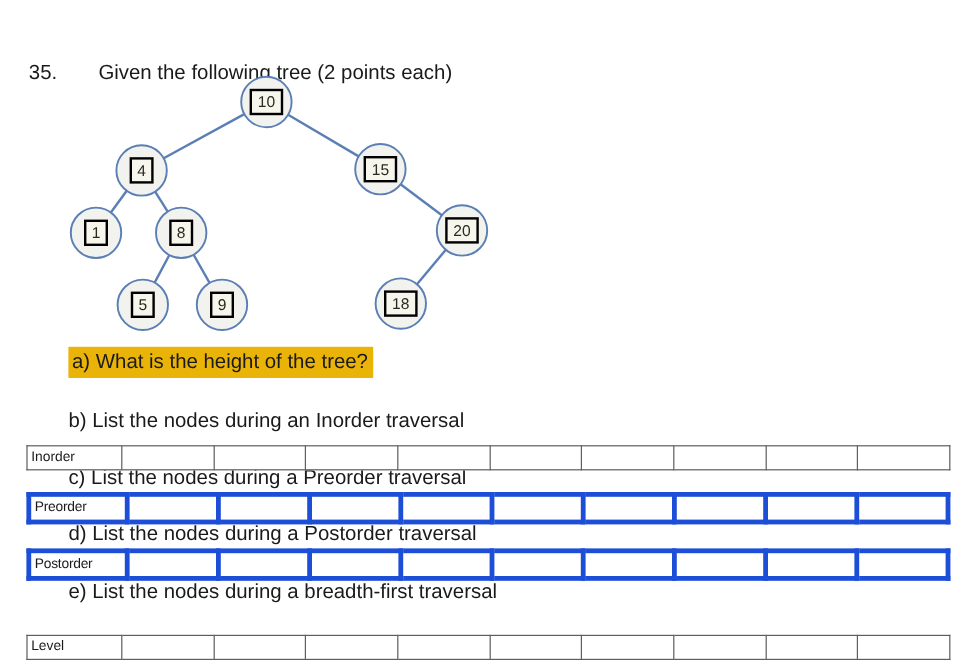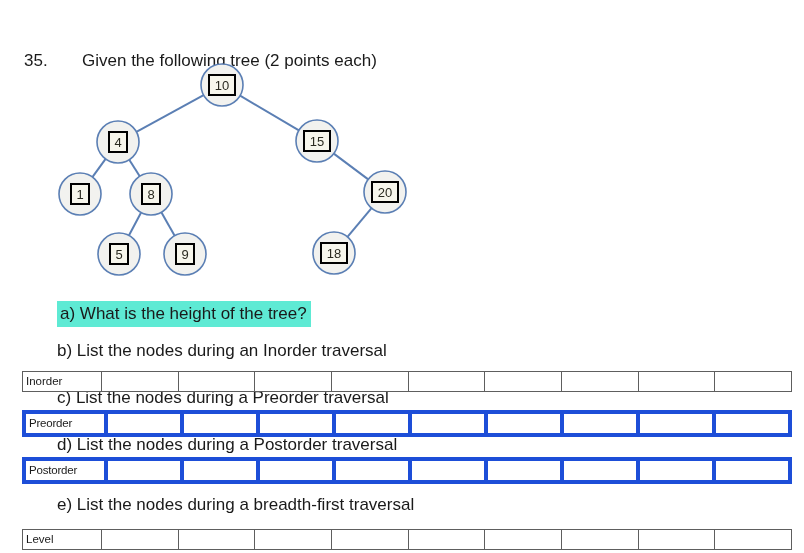--- a/index.html
+++ b/index.html
@@ -46,40 +46,40 @@
   .tree-node-label {
     font-family: "Liberation Sans", sans-serif;
     font-size: 13px;
     fill: #2a2a20;
   }
 
   
   #part-a-line {
     position: absolute;
     left: 57px;
-    top: 301px;
+    top: 289px;
     font-size: 17px;
     line-height: 23px;
-    background: #5eead4;
+    background: #eab308;
     padding: 1px 4px 2px 3px;
     white-space: nowrap;
   }
 
   
   .prompt-line {
     position: absolute;
     left: 57px;
     font-size: 17px;
     line-height: 21px;
     white-space: nowrap;
   }
   #prompt-b { top: 340px; }
   #prompt-c { top: 387px; text-align: right; }
   #prompt-d { top: 434px; }
-  #prompt-e { top: 494px; }
+  #prompt-e { top: 482px; }
 
   
   .answer-table {
     position: absolute;
     left: 22px;
     width: 770px;
     border-collapse: collapse;
     table-layout: fixed;
     background: #ffffff;
   }

